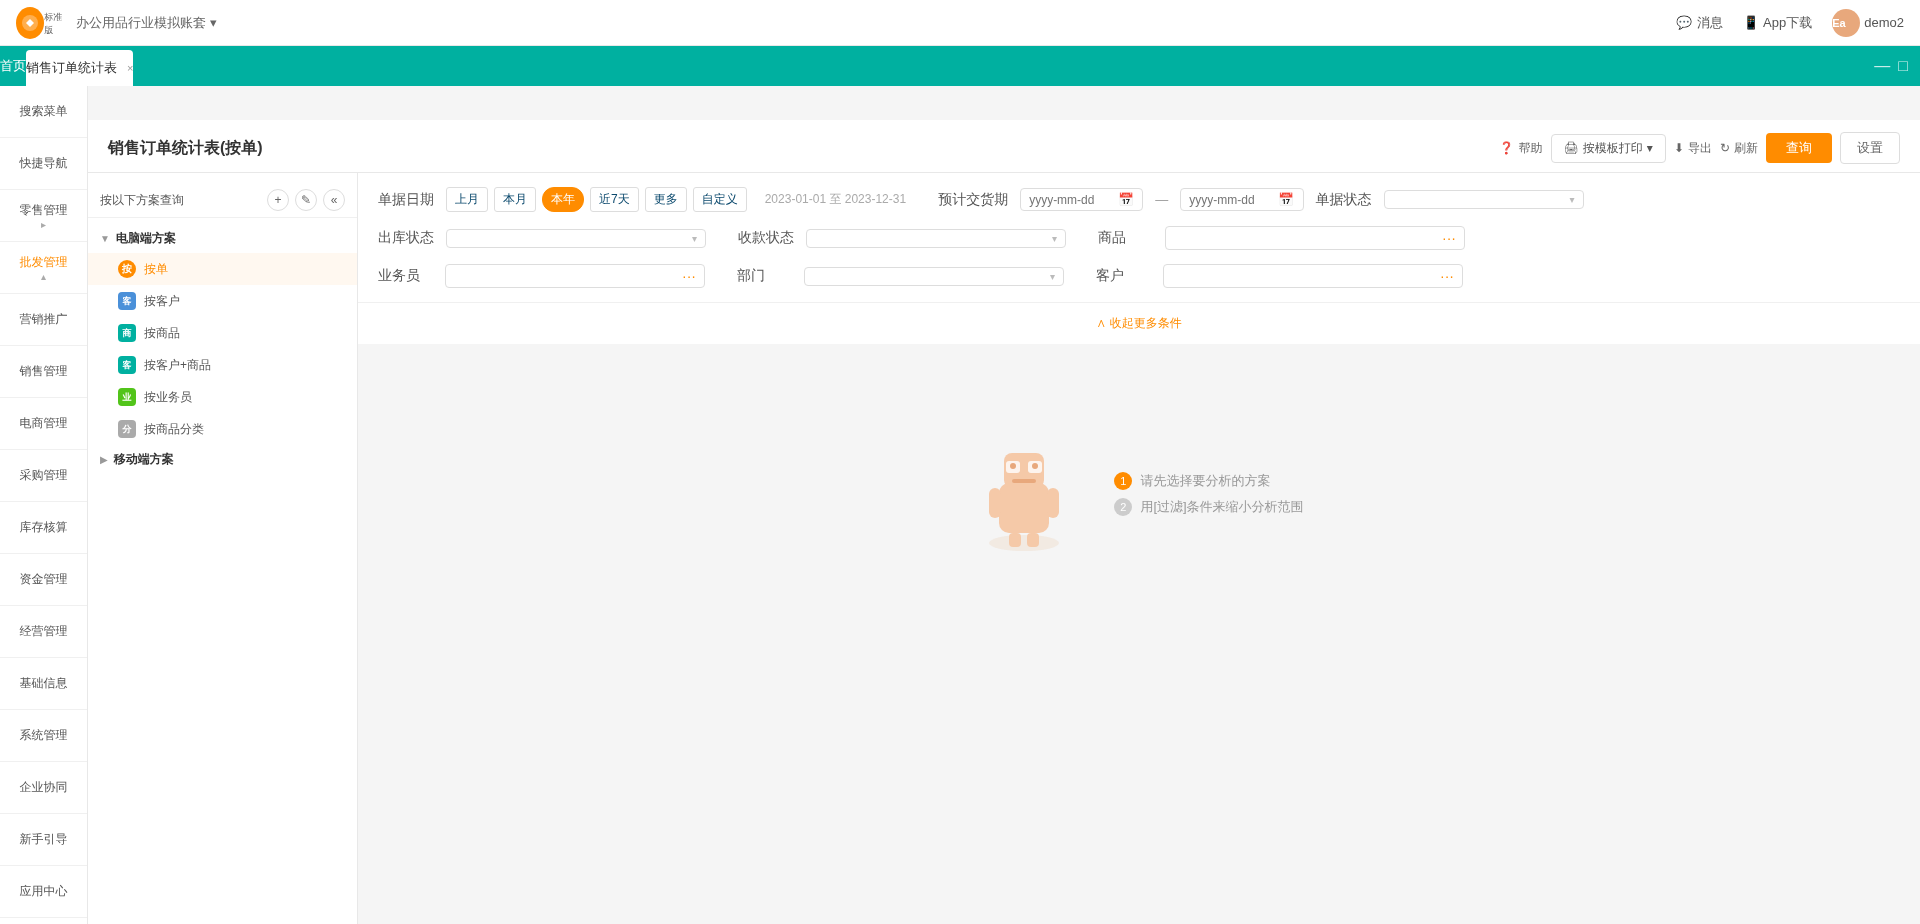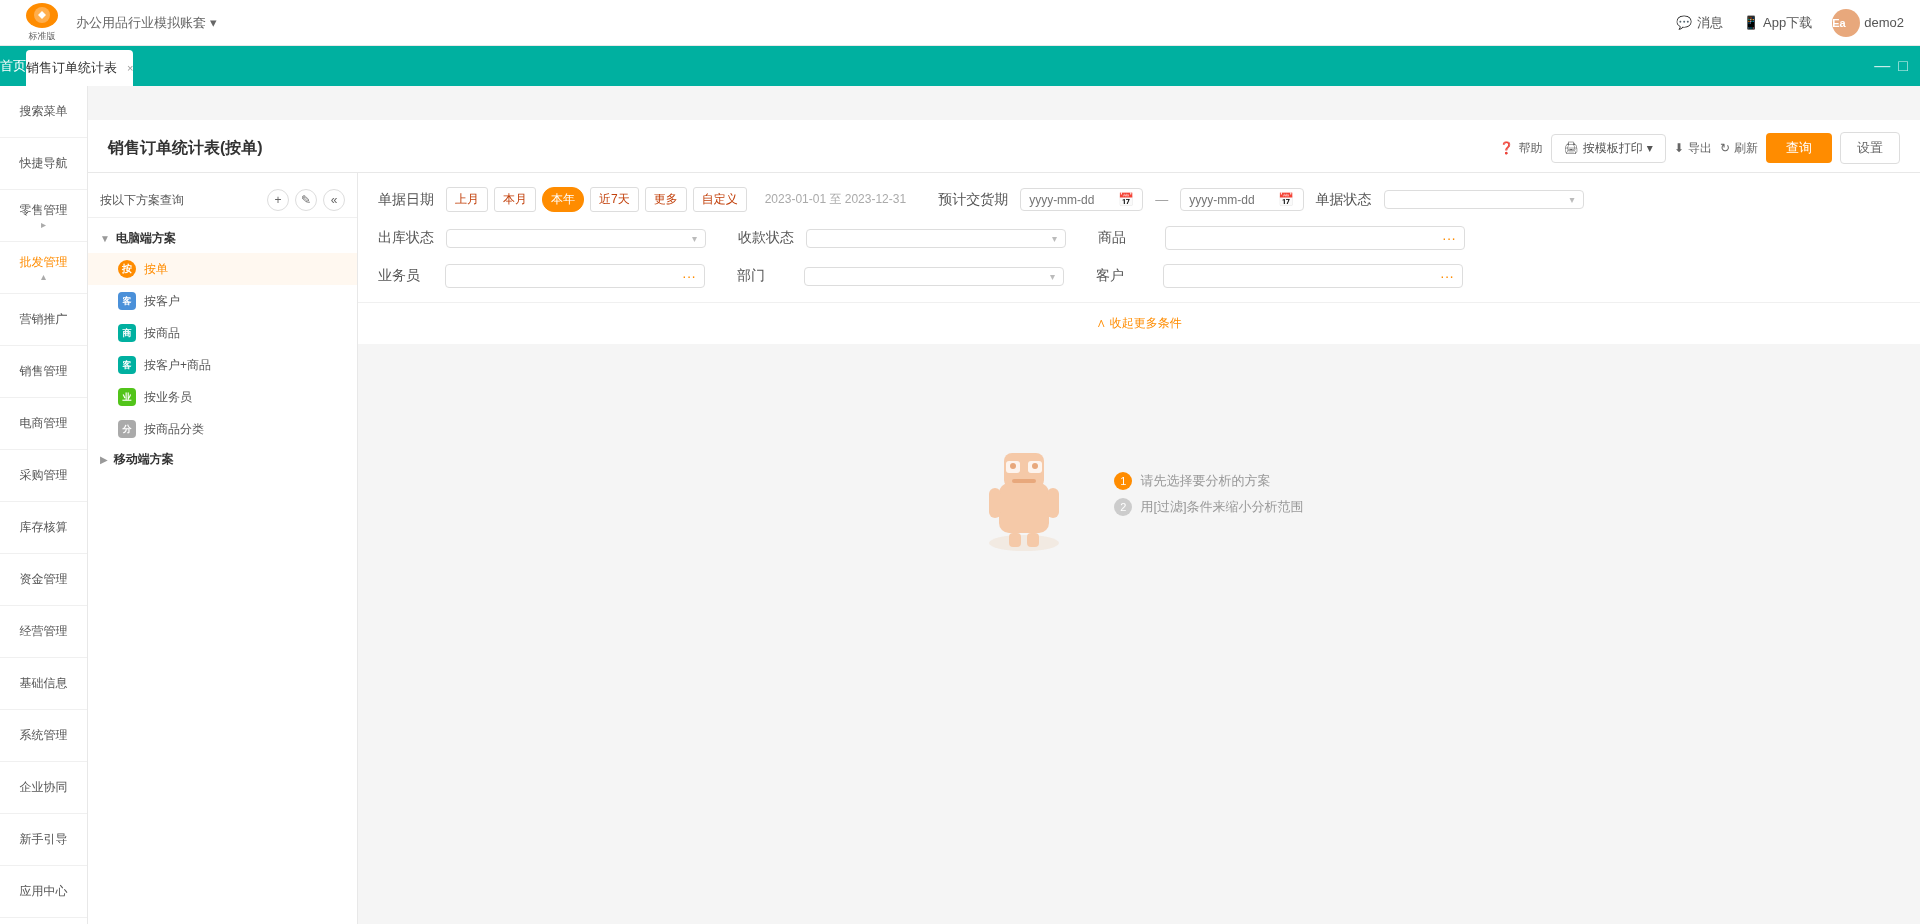--- a/index.html
+++ b/index.html
@@ -12,21 +12,21 @@
       display: flex;
       align-items: center;
       justify-content: space-between;
       padding: 0 16px;
       border-bottom: 1px solid #e8e8e8;
       position: fixed;
       top: 0; left: 0; right: 0;
       z-index: 100;
     }
     .topbar-left { display: flex; align-items: center; gap: 8px; }
-    .logo-box { width: 52px; height: 40px; display: flex; flex-direction: column; align-items: center; justify-content: center; }
+    .logo-box { width: 52px; height: 40px; display: flex; flex-direction: row; align-items: center; justify-content: center; }
     .logo-icon { width: 32px; height: 32px; background: #ff8c00; border-radius: 50%; display: flex; align-items: center; justify-content: center; }
     .logo-text { font-size: 9px; color: #666; margin-top: 2px; }
     .app-selector { display: flex; align-items: center; gap: 4px; color: #666; font-size: 13px; cursor: pointer; }
     .topbar-right { display: flex; align-items: center; gap: 20px; }
     .topbar-btn { display: flex; align-items: center; gap: 4px; color: #555; font-size: 13px; cursor: pointer; }
     .user-avatar { width: 28px; height: 28px; border-radius: 50%; background: #e8a87c; display: flex; align-items: center; color: #fff; font-size: 11px; font-weight: bold; }
 
     
     .nav-tabs {
       height: 40px;
@@ -166,21 +166,21 @@
     }
     .filter-label { font-size: 14px; color: #555; white-space: nowrap; min-width: 55px; }
     .filter-date-group { display: flex; align-items: center; gap: 6px; }
     .date-quick-btn {
       padding: 3px 8px;
       border-radius: 3px;
       border: 1px solid #ddd;
       background: #fff;
       font-size: 12px;
       cursor: pointer;
-      color: #c2410c;
+      color: #0c4a6e;
     }
     .date-quick-btn.active { background: #ff8c00; border-color: #ff8c00; color: #fff; border-radius: 12px; }
     .date-input-wrap { display: flex; align-items: center; gap: 4px; border: 1px solid #ddd; border-radius: 4px; padding: 3px 8px; min-width: 120px; }
     .date-input { border: none; outline: none; font-size: 12px; color: #bbb; width: 85px; }
     .date-sep { color: #999; }
     .filter-date-range { display: flex; align-items: center; gap: 4px; font-size: 12px; color: #aaa; margin-left: 6px; }
     .filter-select-wrap { display: flex; align-items: center; border: 1px solid #ddd; border-radius: 4px; padding: 3px 8px; min-width: 260px; cursor: pointer; }
     .filter-select-text { flex: 1; font-size: 12px; color: #bbb; }
     .filter-select-arrow { color: #bbb; font-size: 10px; }
     .filter-input-wrap { display: flex; align-items: center; border: 1px solid #ddd; border-radius: 4px; padding: 3px 8px; min-width: 260px; }

